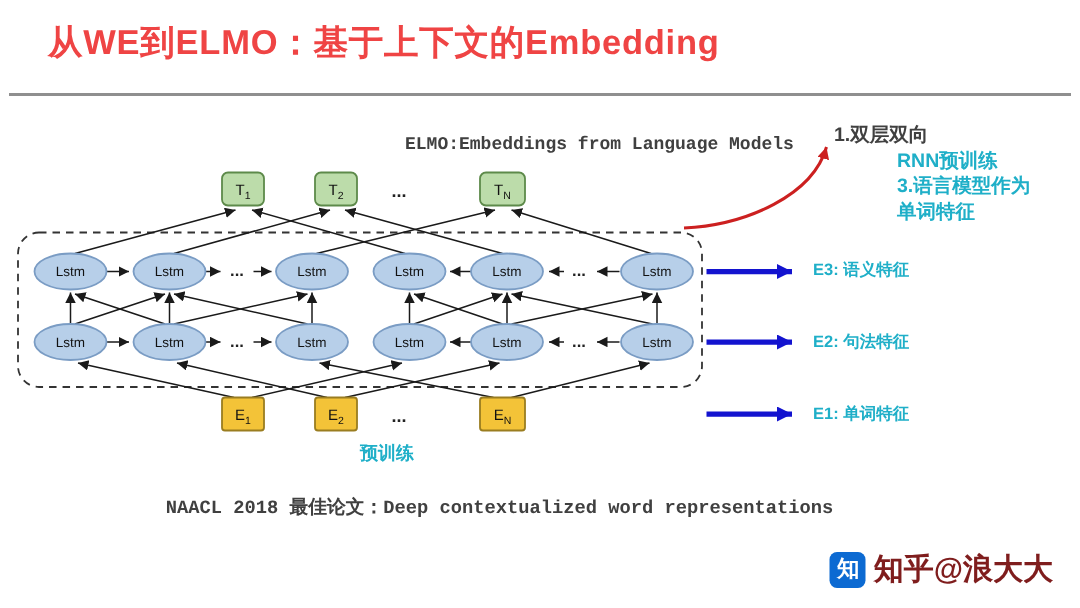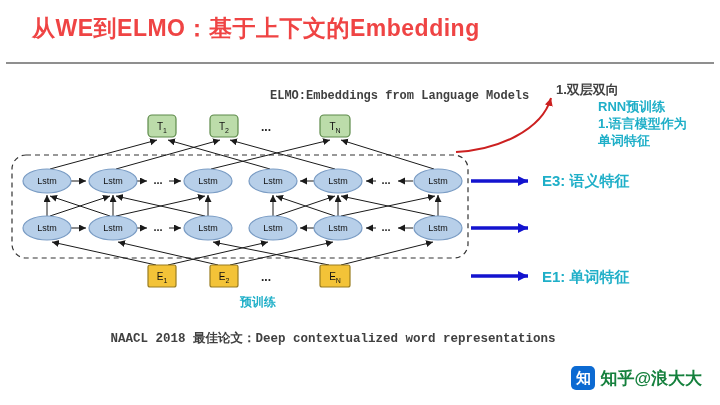--- a/index.html
+++ b/index.html
@@ -5,26 +5,26 @@
   html,body{margin:0;padding:0;}
   body{width:720px;height:405px;background:#ffffff;font-family:"Liberation Sans","DejaVu Sans",sans-serif;}
   .page{position:relative;width:720px;height:405px;background:#ffffff;overflow:hidden;}
   .page-title{position:absolute;top:13px;left:0;width:100%;text-align:left;font-size:23px;font-weight:bold;color:#ef4444;letter-spacing:.5px;padding-left:32px;}
   .divider{position:absolute;top:62px;left:6px;width:708px;border-top:2px solid #8f8f8f;}
   .elmo-heading{position:absolute;left:214px;top:82px;font-size:20px;font-weight:bold;color:#000;letter-spacing:1px;}
   .elmo-subtitle{position:absolute;left:270px;top:89px;font-size:12px;font-weight:bold;font-family:"Liberation Mono","DejaVu Sans Mono",monospace;white-space:nowrap;}
   .text-red{color:#404040;}
   .text-cyan{color:#1fafc8;padding-left:42px;}
   .annotations{position:absolute;left:556px;top:81px;font-size:13px;font-weight:bold;line-height:17px;white-space:nowrap;}
-  .feature-label{position:absolute;left:542px;font-size:15px;font-weight:bold;color:#1fafc8;white-space:nowrap;}
+  .feature-label{position:absolute;left:542px;font-size:11px;font-weight:bold;color:#1fafc8;white-space:nowrap;}
   .pretrain{position:absolute;left:198px;top:294px;font-size:12px;font-weight:bold;}
   .footer-note{position:absolute;top:330px;left:0;width:666px;text-align:center;font-size:12.5px;font-weight:bold;font-family:"Liberation Mono","DejaVu Sans Mono",monospace;white-space:nowrap;}
   .watermark{position:absolute;right:18px;top:366px;display:flex;align-items:center;gap:5px;}
   .wm-icon{width:24px;height:24px;background:#0c6ad2;color:#fff;border-radius:5px;display:flex;align-items:center;justify-content:center;font-size:15px;font-weight:bold;}
-  .wm-text{font-size:17px;color:#15803d;font-weight:bold;text-align:right;}
+  .wm-text{font-size:20px;color:#7f1d1d;font-weight:bold;text-align:right;}
   svg.diagram{position:absolute;left:0;top:0;}
   svg text{font-family:"Liberation Sans","DejaVu Sans",sans-serif;}
 </style>
 </head>
 <body>
 
 <div class="page">
 
   <svg class="diagram" width="720" height="405" viewBox="0 0 720 405">
     <defs>
@@ -164,25 +164,26 @@
   </svg>
 
   <div class="page-title">从WE到ELMO：基于上下文的Embedding</div>
   <div class="divider"></div>
 
   <div class="elmo-subtitle text-red">ELMO:Embeddings from Language Models</div>
 
   <div class="annotations">
     <div class="text-red">1.双层双向</div>
     <div class="text-cyan">RNN预训练</div>
-    <div class="text-cyan">1.语言模型作为</div>
+    <div class="text-cyan">3.语言模型作为</div>
     <div class="text-cyan">单词特征</div>
   </div>
 
   <div class="feature-label" style="top:172px">E3: 语义特征</div>
+  <div class="feature-label" style="top:220px">E2: 句法特征</div>
   <div class="feature-label" style="top:268px">E1: 单词特征</div>
 
   <div class="pretrain text-cyan">预训练</div>
 
   <div class="footer-note text-red">NAACL 2018 最佳论文：Deep contextualized word representations</div>
 
   <div class="watermark">
     <span class="wm-icon">知</span>
     <span class="wm-text">知乎@浪大大</span>
   </div>

